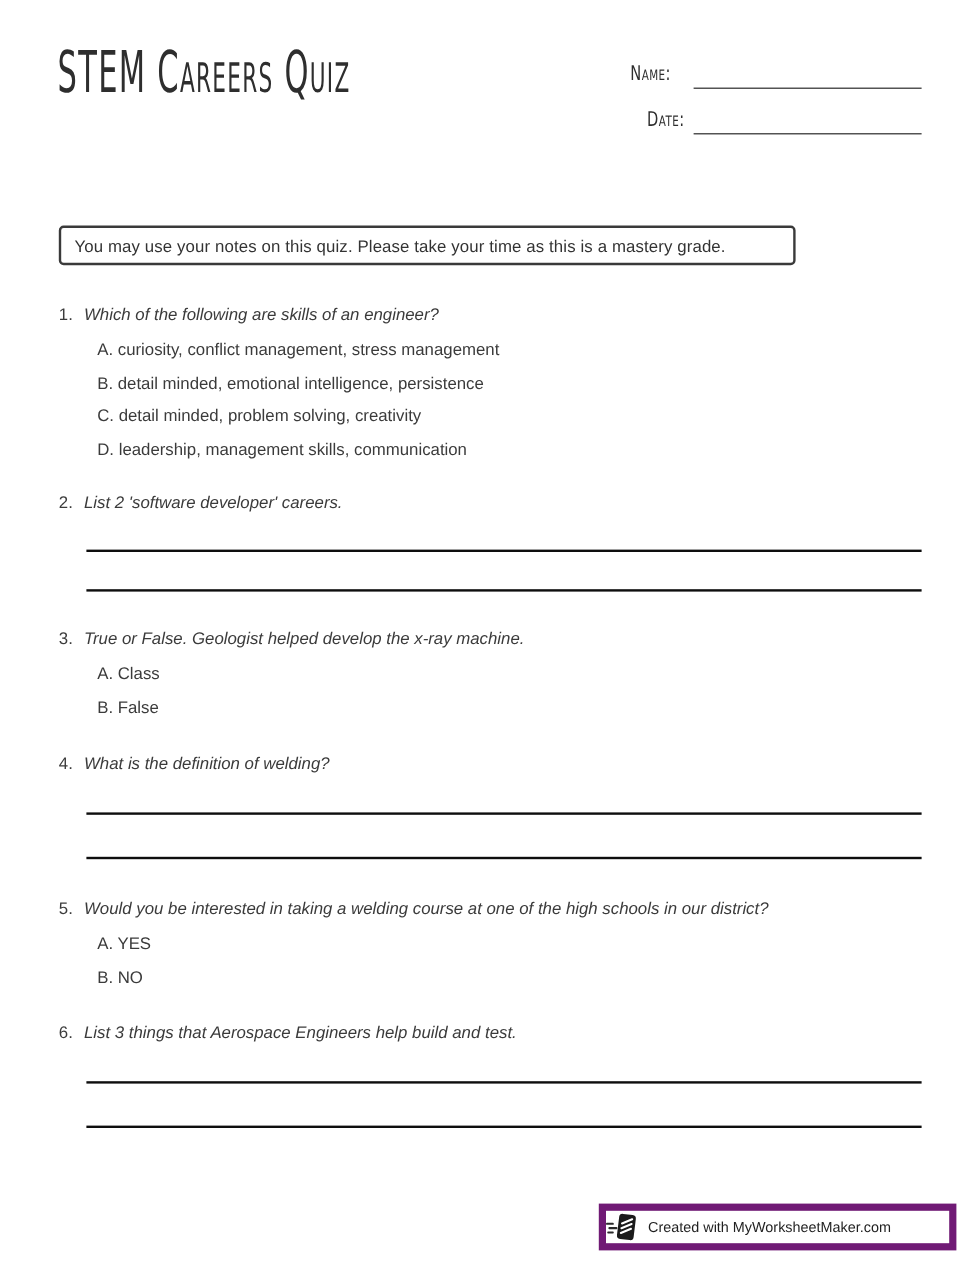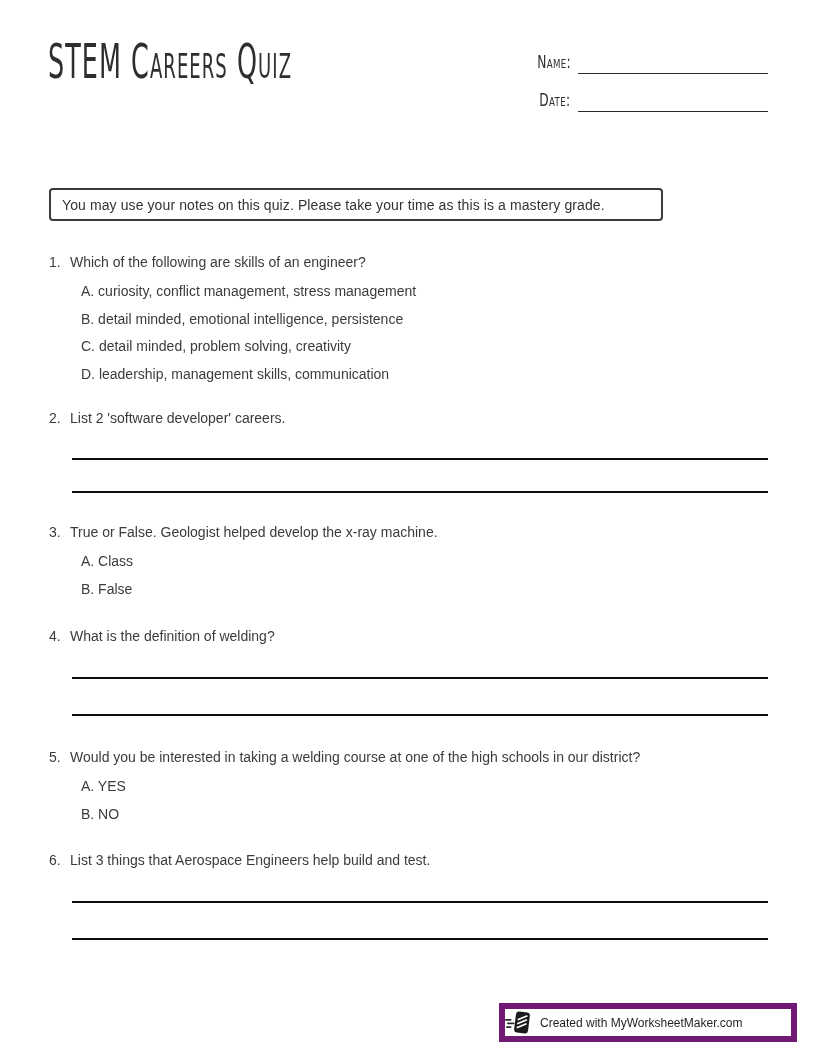--- a/index.html
+++ b/index.html
@@ -13,39 +13,39 @@
   .hand { font-family:"DejaVu Sans", sans-serif; font-variant:small-caps; color:#2e2e2e; }
   .squeeze { display:inline-block; transform:scaleX(.53); transform-origin:left bottom; white-space:nowrap; }
   .squeezeR { display:inline-block; transform:scaleX(.72); transform-origin:right center; white-space:nowrap; }
 
   .title { position:absolute; left:48px; top:36px; font-size:48px; font-weight:400;
            letter-spacing:2px; line-height:1.05; }
 
   
   .fields { position:absolute; top:0; left:0; width:816px; height:170px; }
   .field-row { position:absolute; right:48px; display:flex; align-items:flex-end; }
-  .field-row.r1 { top:50px; }
+  .field-row.r1 { top:50px;gap:12px; }
   .field-row.r2 { top:88px;text-align:center; }
   .field-row.r3 { top:125px; }
   .field-label { font-size:17px; letter-spacing:.5px; margin-right:7px; padding-bottom:2px; }
   .field-line { width:190px; height:24px; border-bottom:1.5px solid #2a2a2a; }
 
   
   .instruction-box {
     position:absolute; left:49px; top:188px; width:614px; height:33px;
     border:2px solid #3a3a3a; border-radius:4px;
     display:flex; align-items:center; padding-left:11px;
     font-size:14px; color:#333333; letter-spacing:.1px;
   }
 
   
   .question { position:absolute; left:49px; width:719px; font-size:14px; line-height:19px; }
   .q-row { display:flex; }
   .q-num { width:21px; flex:none; }
-  .q-text { flex:1; }
+  .q-text { flex:1;font-style:italic; }
   .choice { margin-left:32px; margin-top:8.5px; line-height:19px; }
   .choice.first { margin-top:10px; }
 
   
   .write-line { position:absolute; left:72px; width:696px; height:0; border-top:2.6px solid #0e0e0e; }
   .wl1 { top:458px; } .wl2 { top:491px; }
   .wl3 { top:677px; } .wl4 { top:714px; }
   .wl5 { top:901px; } .wl6 { top:938px; }
 
   

